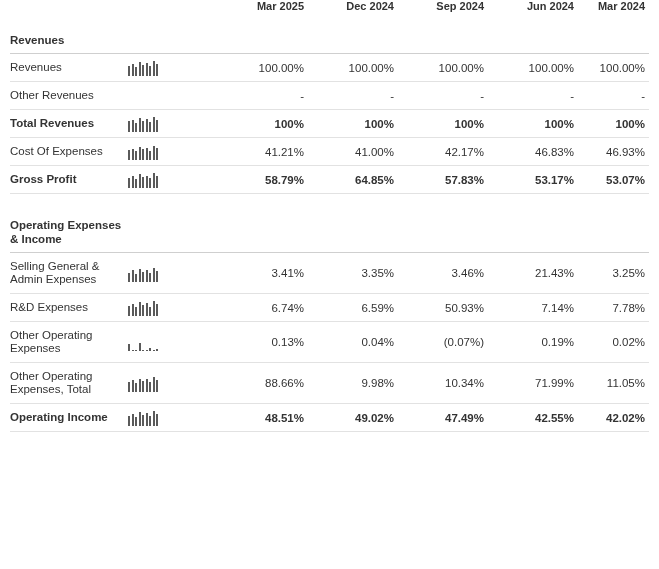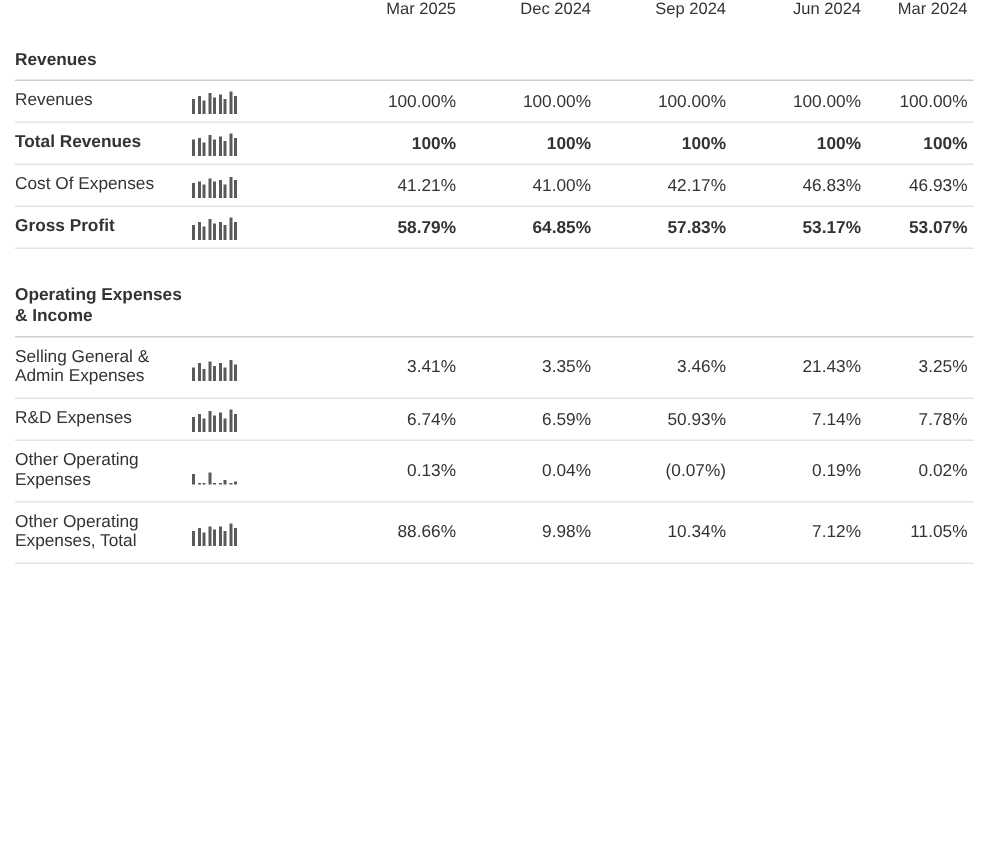--- a/index.html
+++ b/index.html
@@ -24,21 +24,21 @@
     width: 639px;
     border-collapse: collapse;
     table-layout: fixed;
   }
   table.fin col.label   { width: 118px; }
   table.fin col.spark   { width: 71px; }
   table.fin col.period  { width: 90px; }
 
   thead th {
     font-size: 11px;
-    font-weight: normal;
+    font-weight: bold;
     color: #333333;
     text-align: right;
     padding: 0 4px 12px 0;
     vertical-align: bottom;
     background: #ffffff;
   }
   thead th.blank {
     border: 0;
   }
 
@@ -152,20 +152,29 @@
               <i style="height: 15px;"></i>
               <i style="height: 12px;"></i>
             </div>
           </td>
           <td class="num">100.00%</td>
           <td class="num">100.00%</td>
           <td class="num">100.00%</td>
           <td class="num">100.00%</td>
           <td class="num">100.00%</td>
         </tr>
+        <tr class="">
+          <td>Other Revenues</td>
+          <td class="sparkcell"></td>
+          <td class="num">-</td>
+          <td class="num">-</td>
+          <td class="num">-</td>
+          <td class="num">-</td>
+          <td class="num">-</td>
+        </tr>
         <tr class="bold">
           <td>Total Revenues</td>
           <td class="sparkcell">
             <div class="spark">
               <i style="height: 11px;"></i>
               <i style="height: 12px;"></i>
               <i style="height: 9px;"></i>
               <i style="height: 14px;"></i>
               <i style="height: 11px;"></i>
               <i style="height: 13px;"></i>
@@ -308,18 +317,39 @@
               <i style="height: 11px;"></i>
               <i style="height: 13px;"></i>
               <i style="height: 10px;"></i>
               <i style="height: 15px;"></i>
               <i style="height: 12px;"></i>
             </div>
           </td>
           <td class="num">88.66%</td>
           <td class="num">9.98%</td>
           <td class="num">10.34%</td>
-          <td class="num">7.12%</td>
+          <td class="num">71.99%</td>
           <td class="num">11.05%</td>
+        </tr>
+        <tr class="bold">
+          <td>Operating Income</td>
+          <td class="sparkcell">
+            <div class="spark">
+              <i style="height: 10px;"></i>
+              <i style="height: 12px;"></i>
+              <i style="height: 9px;"></i>
+              <i style="height: 14px;"></i>
+              <i style="height: 11px;"></i>
+              <i style="height: 13px;"></i>
+              <i style="height: 10px;"></i>
+              <i style="height: 15px;"></i>
+              <i style="height: 12px;"></i>
+            </div>
+          </td>
+          <td class="num">48.51%</td>
+          <td class="num">49.02%</td>
+          <td class="num">47.49%</td>
+          <td class="num">42.55%</td>
+          <td class="num">42.02%</td>
         </tr>
       </tbody>
   </table>
 </div>
 
 </body></html>

